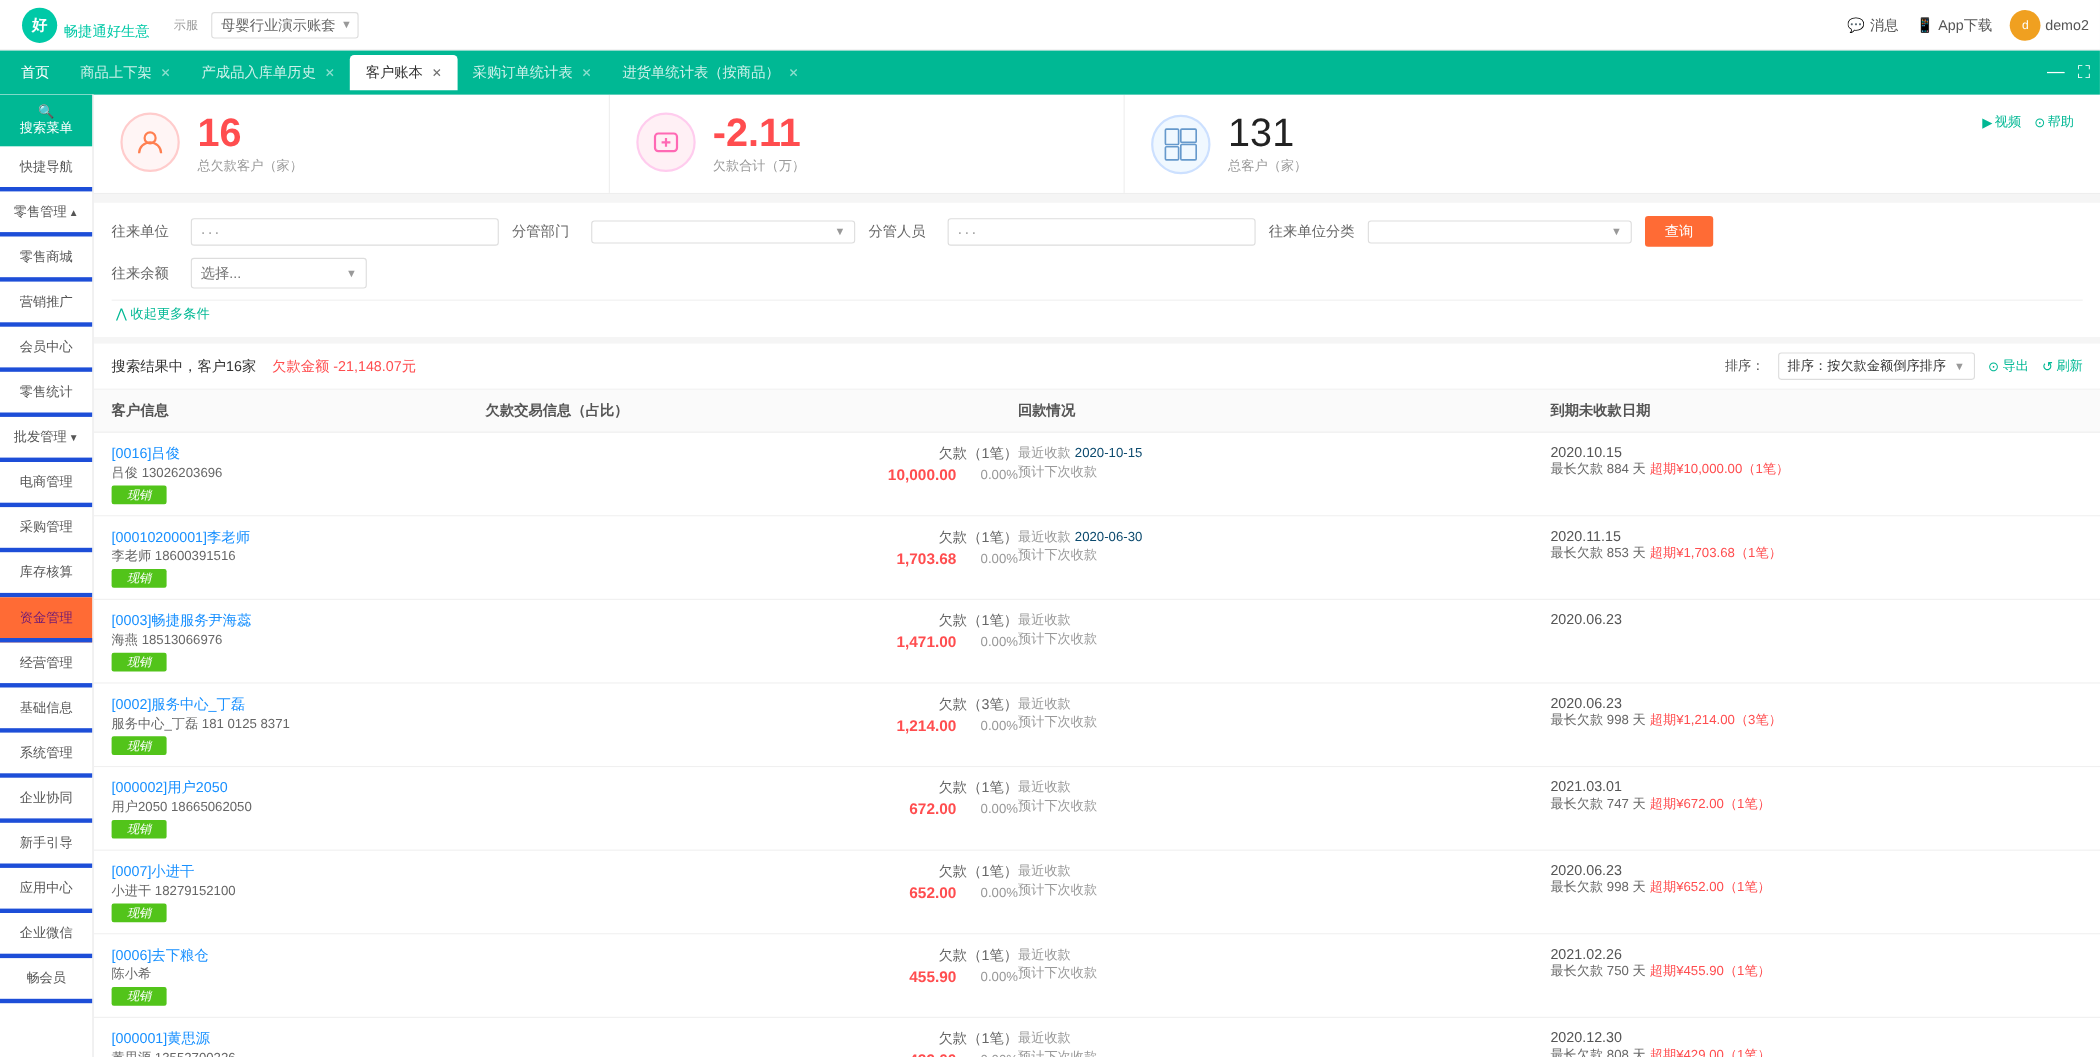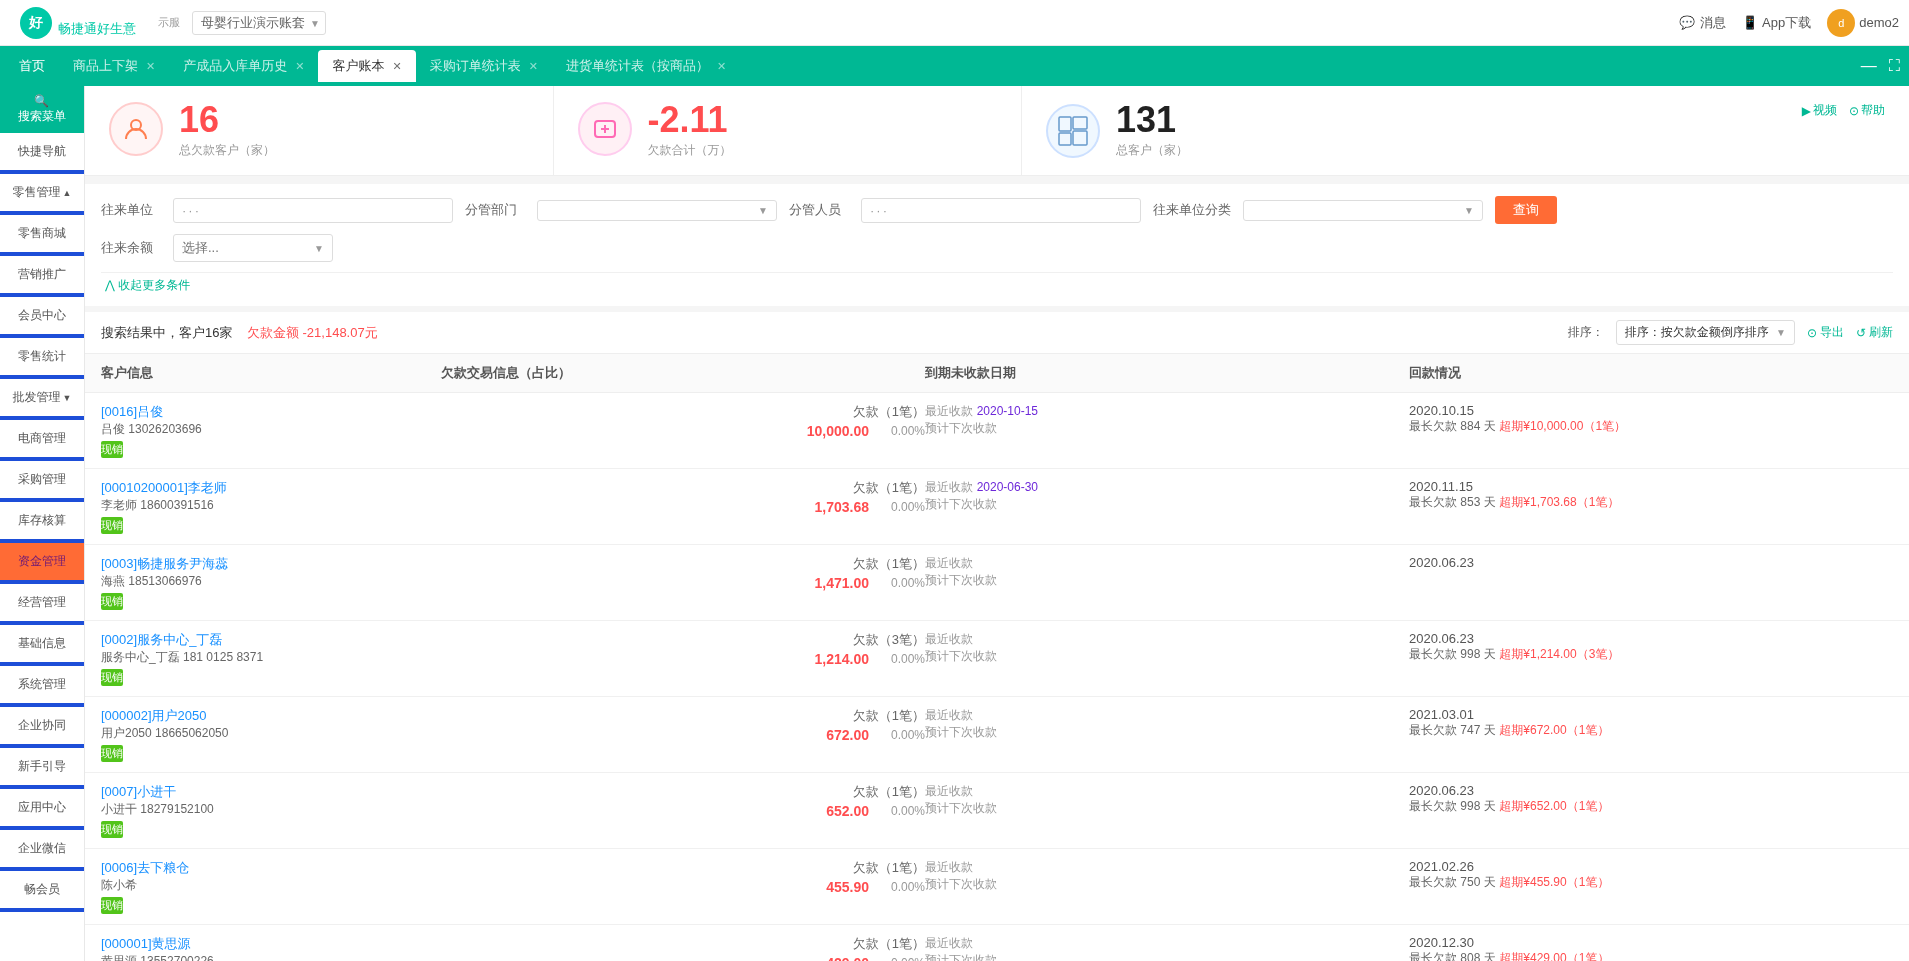--- a/index.html
+++ b/index.html
@@ -37,21 +37,21 @@
     .main { flex: 1; overflow-y: auto; background: #f5f5f5; }
     
     
     .stats-row { background: #fff; display: flex; margin-bottom: 8px; border-bottom: 1px solid #eee; }
     .stat-card { flex: 1; display: flex; align-items: flex-start; gap: 16px; padding: 16px 24px; border-right: 1px solid #eee; }
     .stat-icon-red { width: 54px; height: 54px; border-radius: 50%; background: #fff5f5; border: 2px solid #ffcccc; display: flex; align-items: center; justify-content: center; color: #ff7f50; font-size: 22px; }
     .stat-icon-pink { width: 54px; height: 54px; border-radius: 50%; background: #fff0f5; border: 2px solid #ffccee; display: flex; align-items: center; justify-content: center; color: #ff69b4; font-size: 22px; }
     .stat-icon-blue { width: 54px; height: 54px; border-radius: 50%; background: #f0f8ff; border: 2px solid #cce0ff; display: flex; align-items: center; justify-content: center; color: #6699cc; font-size: 22px; }
     .stat-number-red { font-size: 36px; font-weight: bold; color: #ff4d4f; line-height: 1; }
     .stat-number-red-neg { font-size: 36px; font-weight: bold; color: #ff4d4f; line-height: 1; }
-    .stat-number-black { font-size: 36px; font-weight: bold; color: #222; line-height: 1; }
+    .stat-number-black { font-size: 36px; font-weight: normal; color: #222; line-height: 1; }
     .stat-label { color: #999; font-size: 12px; margin-top: 4px; }
     .stat-top-right { margin-left: auto; display: flex; gap: 12px; align-items: flex-start; }
     .stat-link { color: #00b894; font-size: 12px; cursor: pointer; display: flex; align-items: center; gap: 2px; }
 
     
     .filter-area { background: #fff; padding: 12px 16px 8px; margin-bottom: 6px; }
     .filter-row { display: flex; align-items: center; gap: 12px; margin-bottom: 10px; }
     .filter-label { color: #666; font-size: 13px; white-space: nowrap; min-width: 60px; }
     .filter-input { border: 1px solid #ddd; border-radius: 3px; padding: 4px 8px; font-size: 13px; min-width: 180px; color: #999; display: flex; align-items: center; justify-content: space-between; cursor: pointer; position: relative; }
     .filter-input-wide { min-width: 280px; }
@@ -63,26 +63,26 @@
     .results-actions { display: flex; align-items: center; gap: 12px; }
     .sort-select { border: 1px solid #ddd; border-radius: 3px; padding: 3px 8px; font-size: 12px; cursor: pointer; }
     .action-btn { color: #00b894; font-size: 12px; cursor: pointer; display: flex; align-items: center; gap: 3px; }
 
     
     .table-container { background: #fff; }
     .table-header { display: grid; grid-template-columns: 340px 1fr 1fr 1fr; padding: 10px 16px; background: #fafafa; border-bottom: 1px solid #eee; font-weight: bold; color: #555; font-size: 13px; }
     .table-row { display: grid; grid-template-columns: 340px 1fr 1fr 1fr; padding: 10px 16px; border-bottom: 1px solid #f0f0f0; align-items: start; }
     .customer-name { color: #1890ff; font-size: 13px; cursor: pointer; }
     .customer-phone { color: #666; font-size: 12px; }
-    .badge-green { display: inline-block; background: #52c41a; color: #fff; font-size: 11px; padding: 1px 0; border-radius: 2px; margin-top: 3px; }
+    .badge-green { display: inline-block; background: #52c41a; color: #fff; font-size: 11px; padding: 1px 14px; border-radius: 2px; margin-top: 3px; font-style: italic; }
     .debt-count { color: #666; font-size: 13px; }
     .debt-amount { color: #ff4d4f; font-size: 14px; font-weight: bold; cursor: pointer; }
     .debt-ratio { color: #999; font-size: 12px; margin-left: 16px; }
     .payment-label { color: #999; font-size: 12px; }
-    .payment-date { color: #6d28d9; font-size: 12px; }
+    .payment-date { color: #0c4a6e; font-size: 12px; }
     .payment-next { color: #999; font-size: 12px; }
     .overdue-days { color: #666; font-size: 12px; }
     .overdue-amount { color: #ff4d4f; font-size: 12px; cursor: pointer; }
     .overdue-date { color: #555; font-size: 13px; }
     .debt-cell { display: flex; flex-direction: column; gap: 2px; align-items: flex-end; }
     .debt-row { display: flex; align-items: center; gap: 6px; }
 
     
     ::-webkit-scrollbar { width: 6px; height: 6px; }
     ::-webkit-scrollbar-track { background: #f1f1f1; }
@@ -336,22 +336,22 @@
           <span>刷新</span>
         </div>
       </div>
     </div>
 
     <div class="table-container">
 
       <div class="table-header">
         <div>客户信息</div>
         <div>欠款交易信息（占比）</div>
+        <div>回款情况</div>
         <div>到期未收款日期</div>
-        <div>回款情况</div>
       </div>
 
       <div class="table-row">
         <div>
           <div class="customer-name">[0016]吕俊</div>
           <div class="customer-phone">吕俊 13026203696</div>
           <span class="badge-green">现销</span>
         </div>
         <div class="debt-cell">
           <div class="debt-row">

